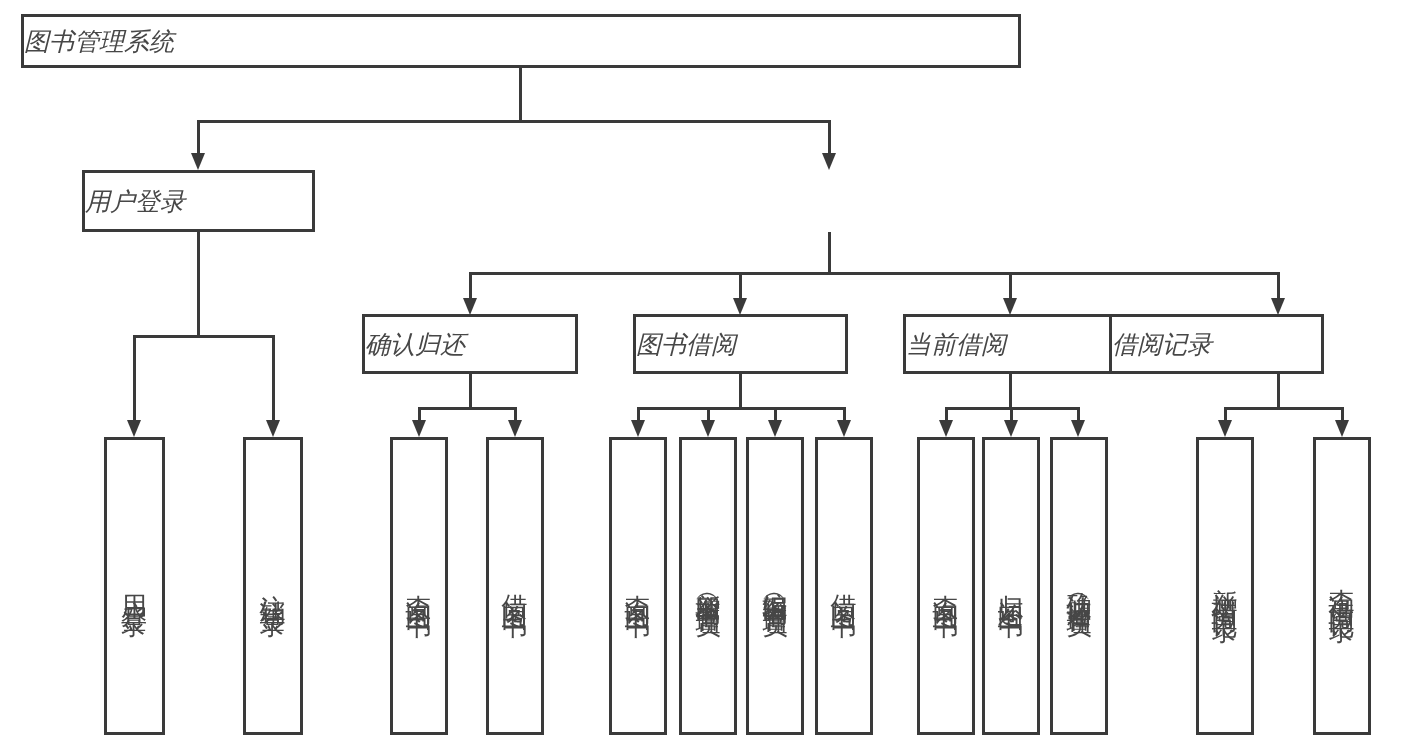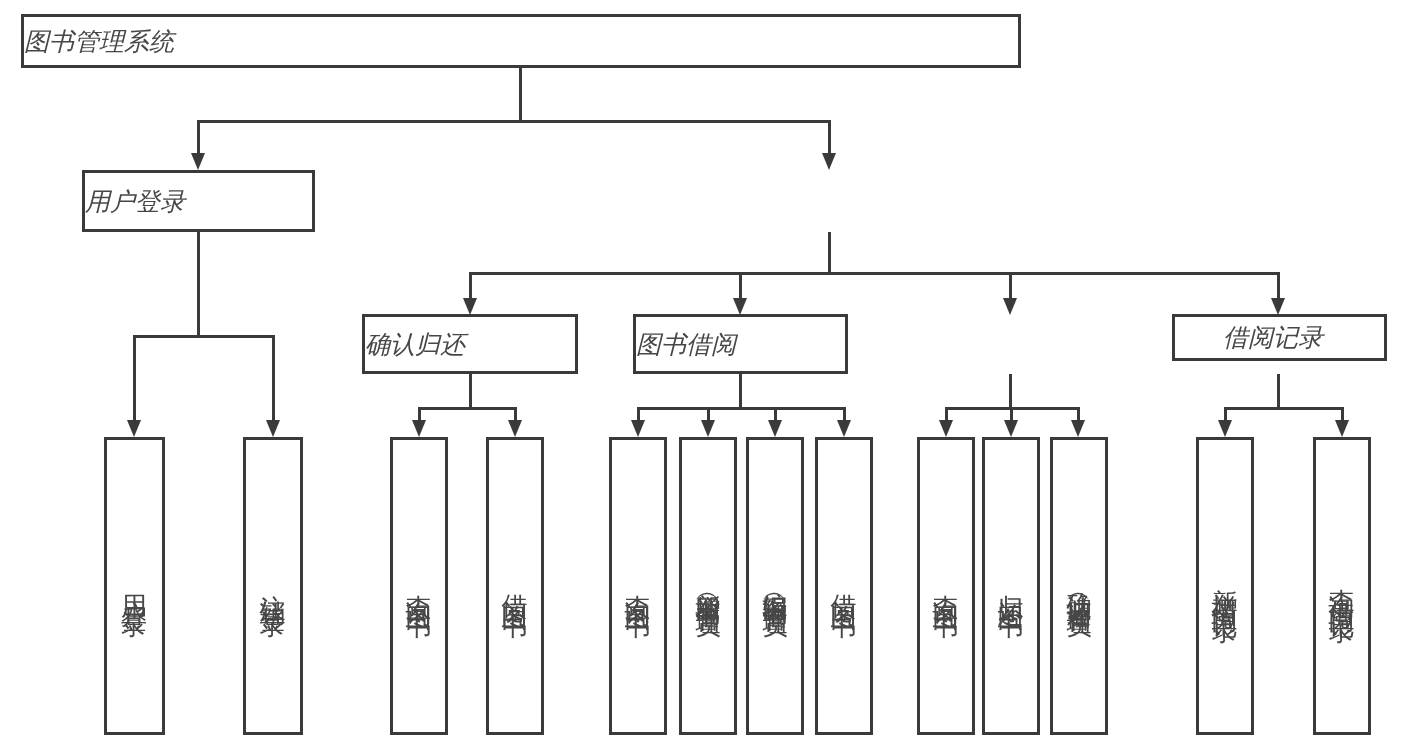--- a/index.html
+++ b/index.html
@@ -108,21 +108,24 @@
   <div class="ar" style="left:1003px; top:298px;"></div>
   <div class="vl" style="left:1277px; top:272px; height:28px;"></div>
   <div class="ar" style="left:1271px; top:298px;"></div>
 
   <div class="box" style="left:362px; top:314px; width:216px; height:60px;">
     <span>确认归还</span>
   </div>
   <div class="box" style="left:633px; top:314px; width:215px; height:60px;">
     <span>图书借阅</span>
   </div>
-  <div class="box" style="left:1172px; top:314px; width:215px; height:47px;padding-left:48px;">
+  <div class="box" style="left:903px; top:314px; width:214px; height:60px;">
+    <span>当前借阅</span>
+  </div>
+  <div class="box" style="left:1109px; top:314px; width:215px; height:60px;">
     <span>借阅记录</span>
   </div>
 
   <div class="vl" style="left:469px; top:374px; height:35px;"></div>
   <div class="hl" style="left:418px; top:407px; width:99px;"></div>
   <div class="vl" style="left:418px; top:407px; height:15px;"></div>
   <div class="ar" style="left:412px; top:420px;"></div>
   <div class="vl" style="left:514px; top:407px; height:15px;"></div>
   <div class="ar" style="left:508px; top:420px;"></div>
 

